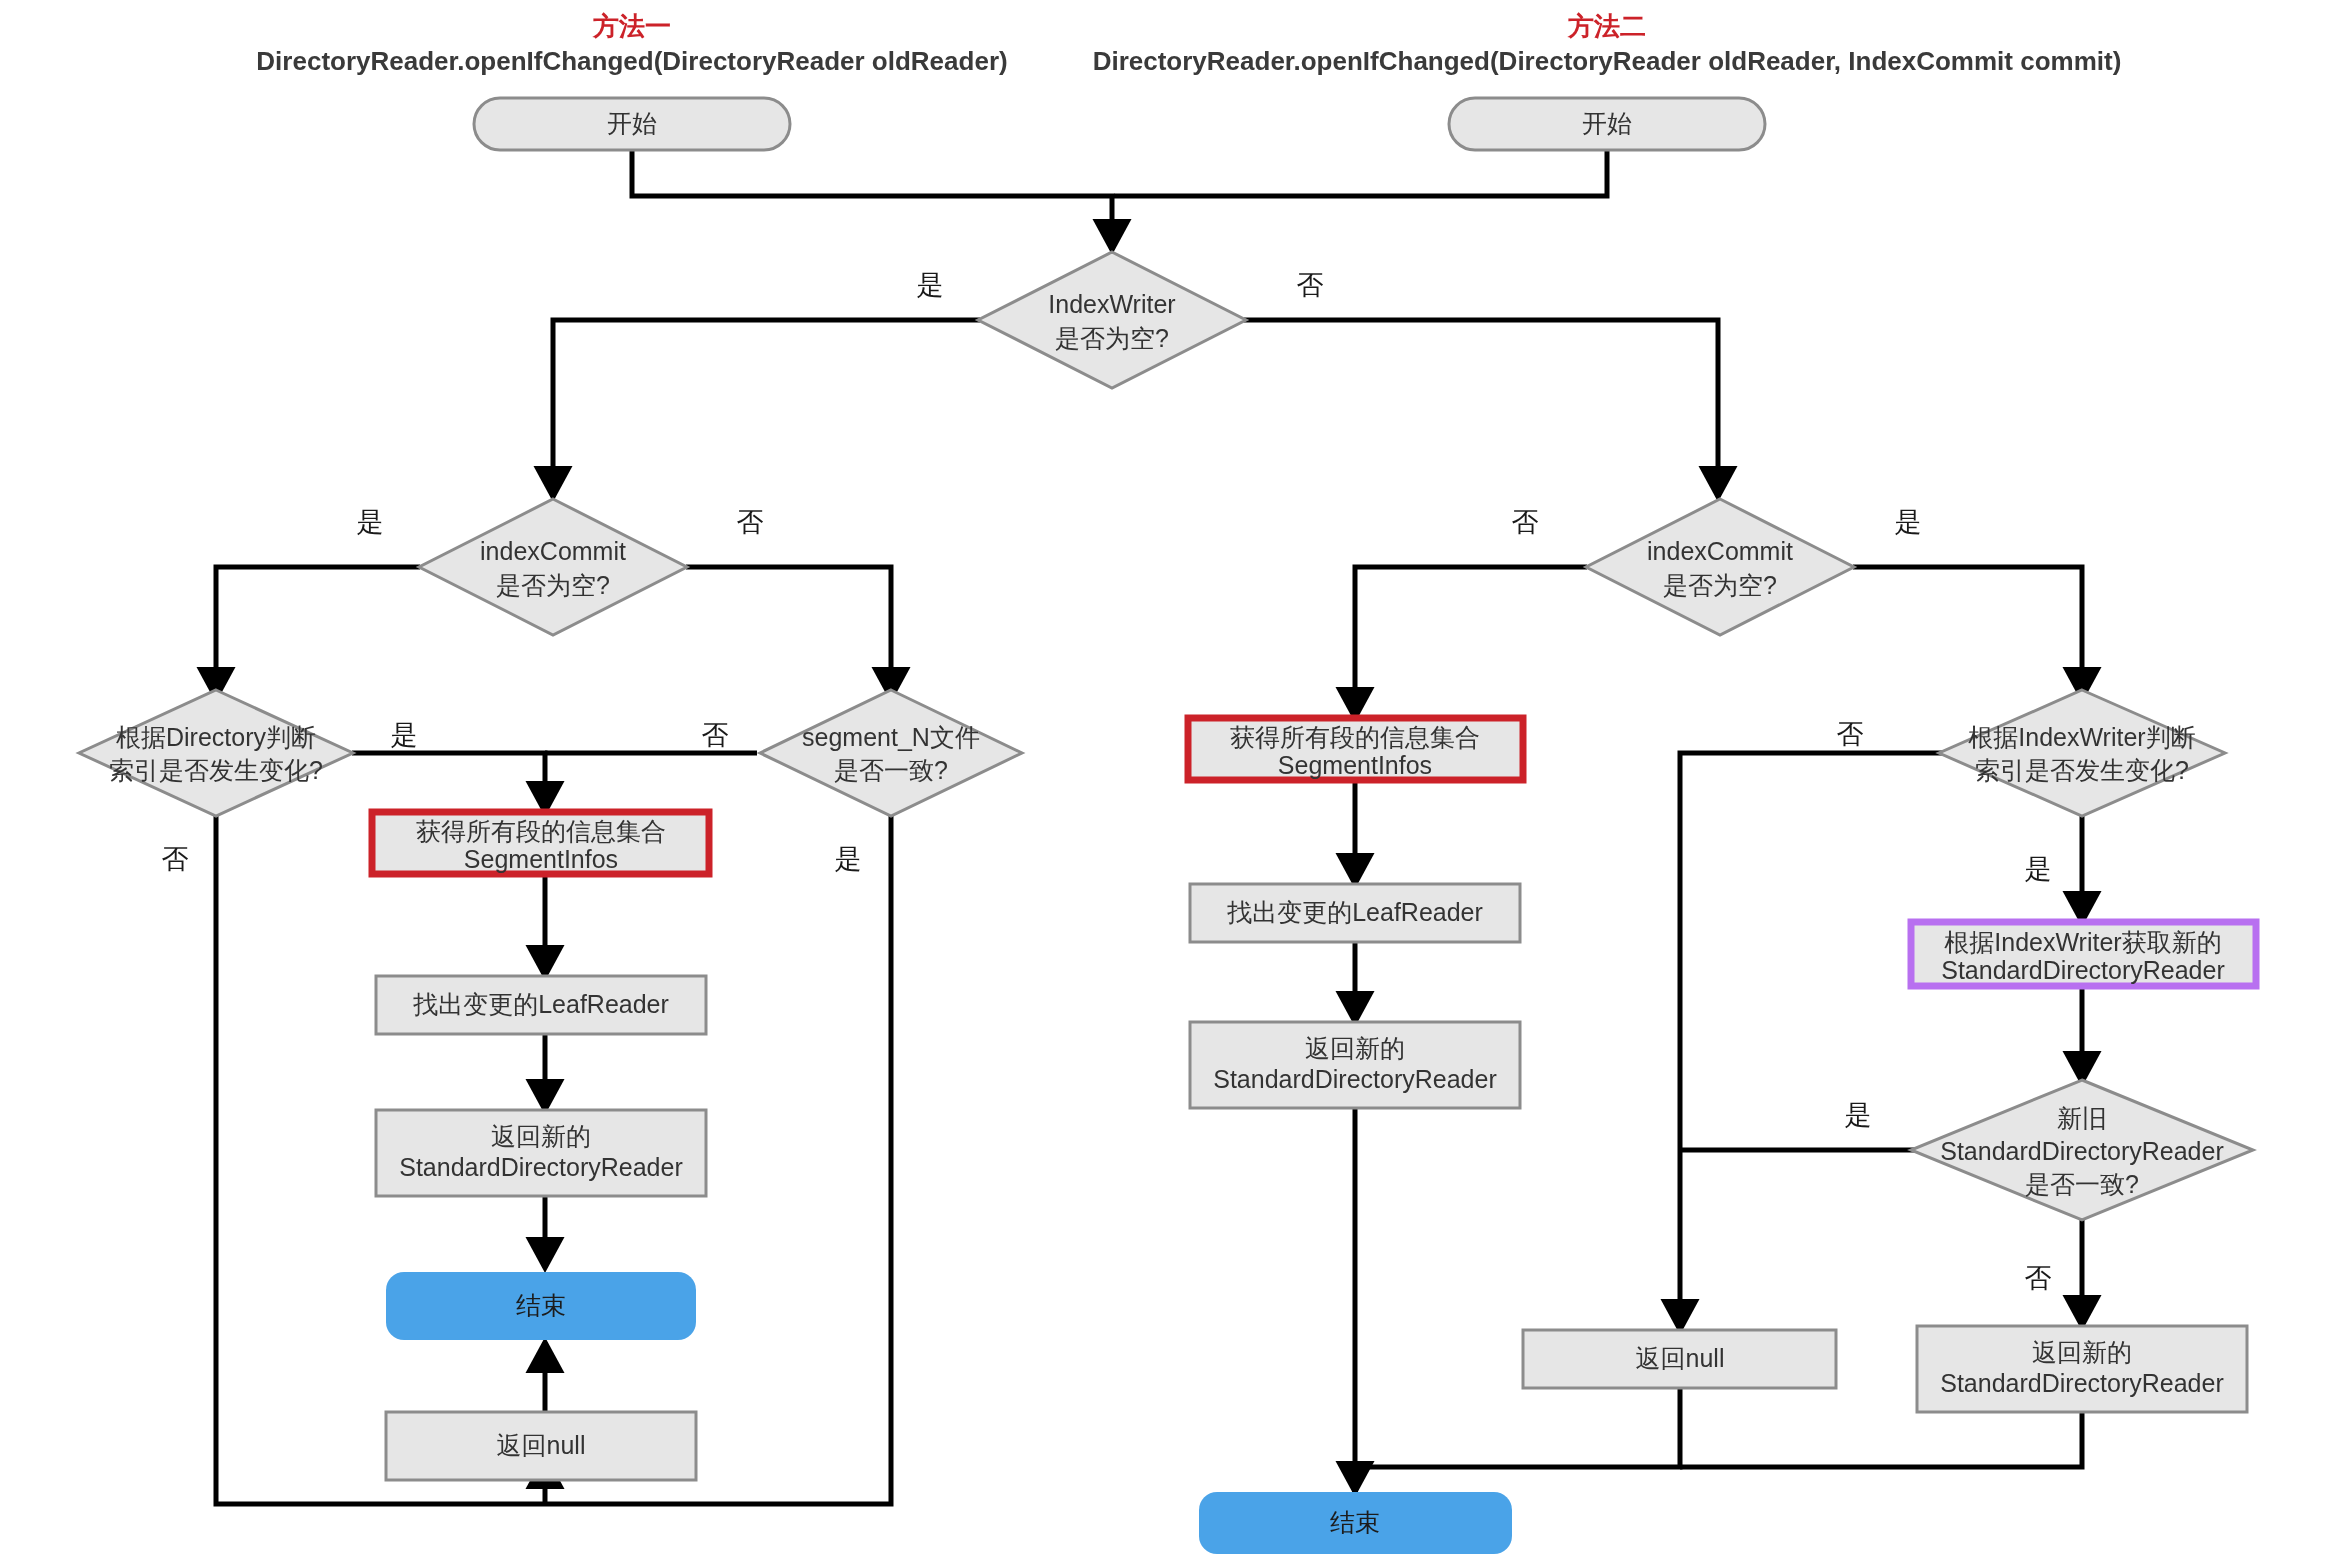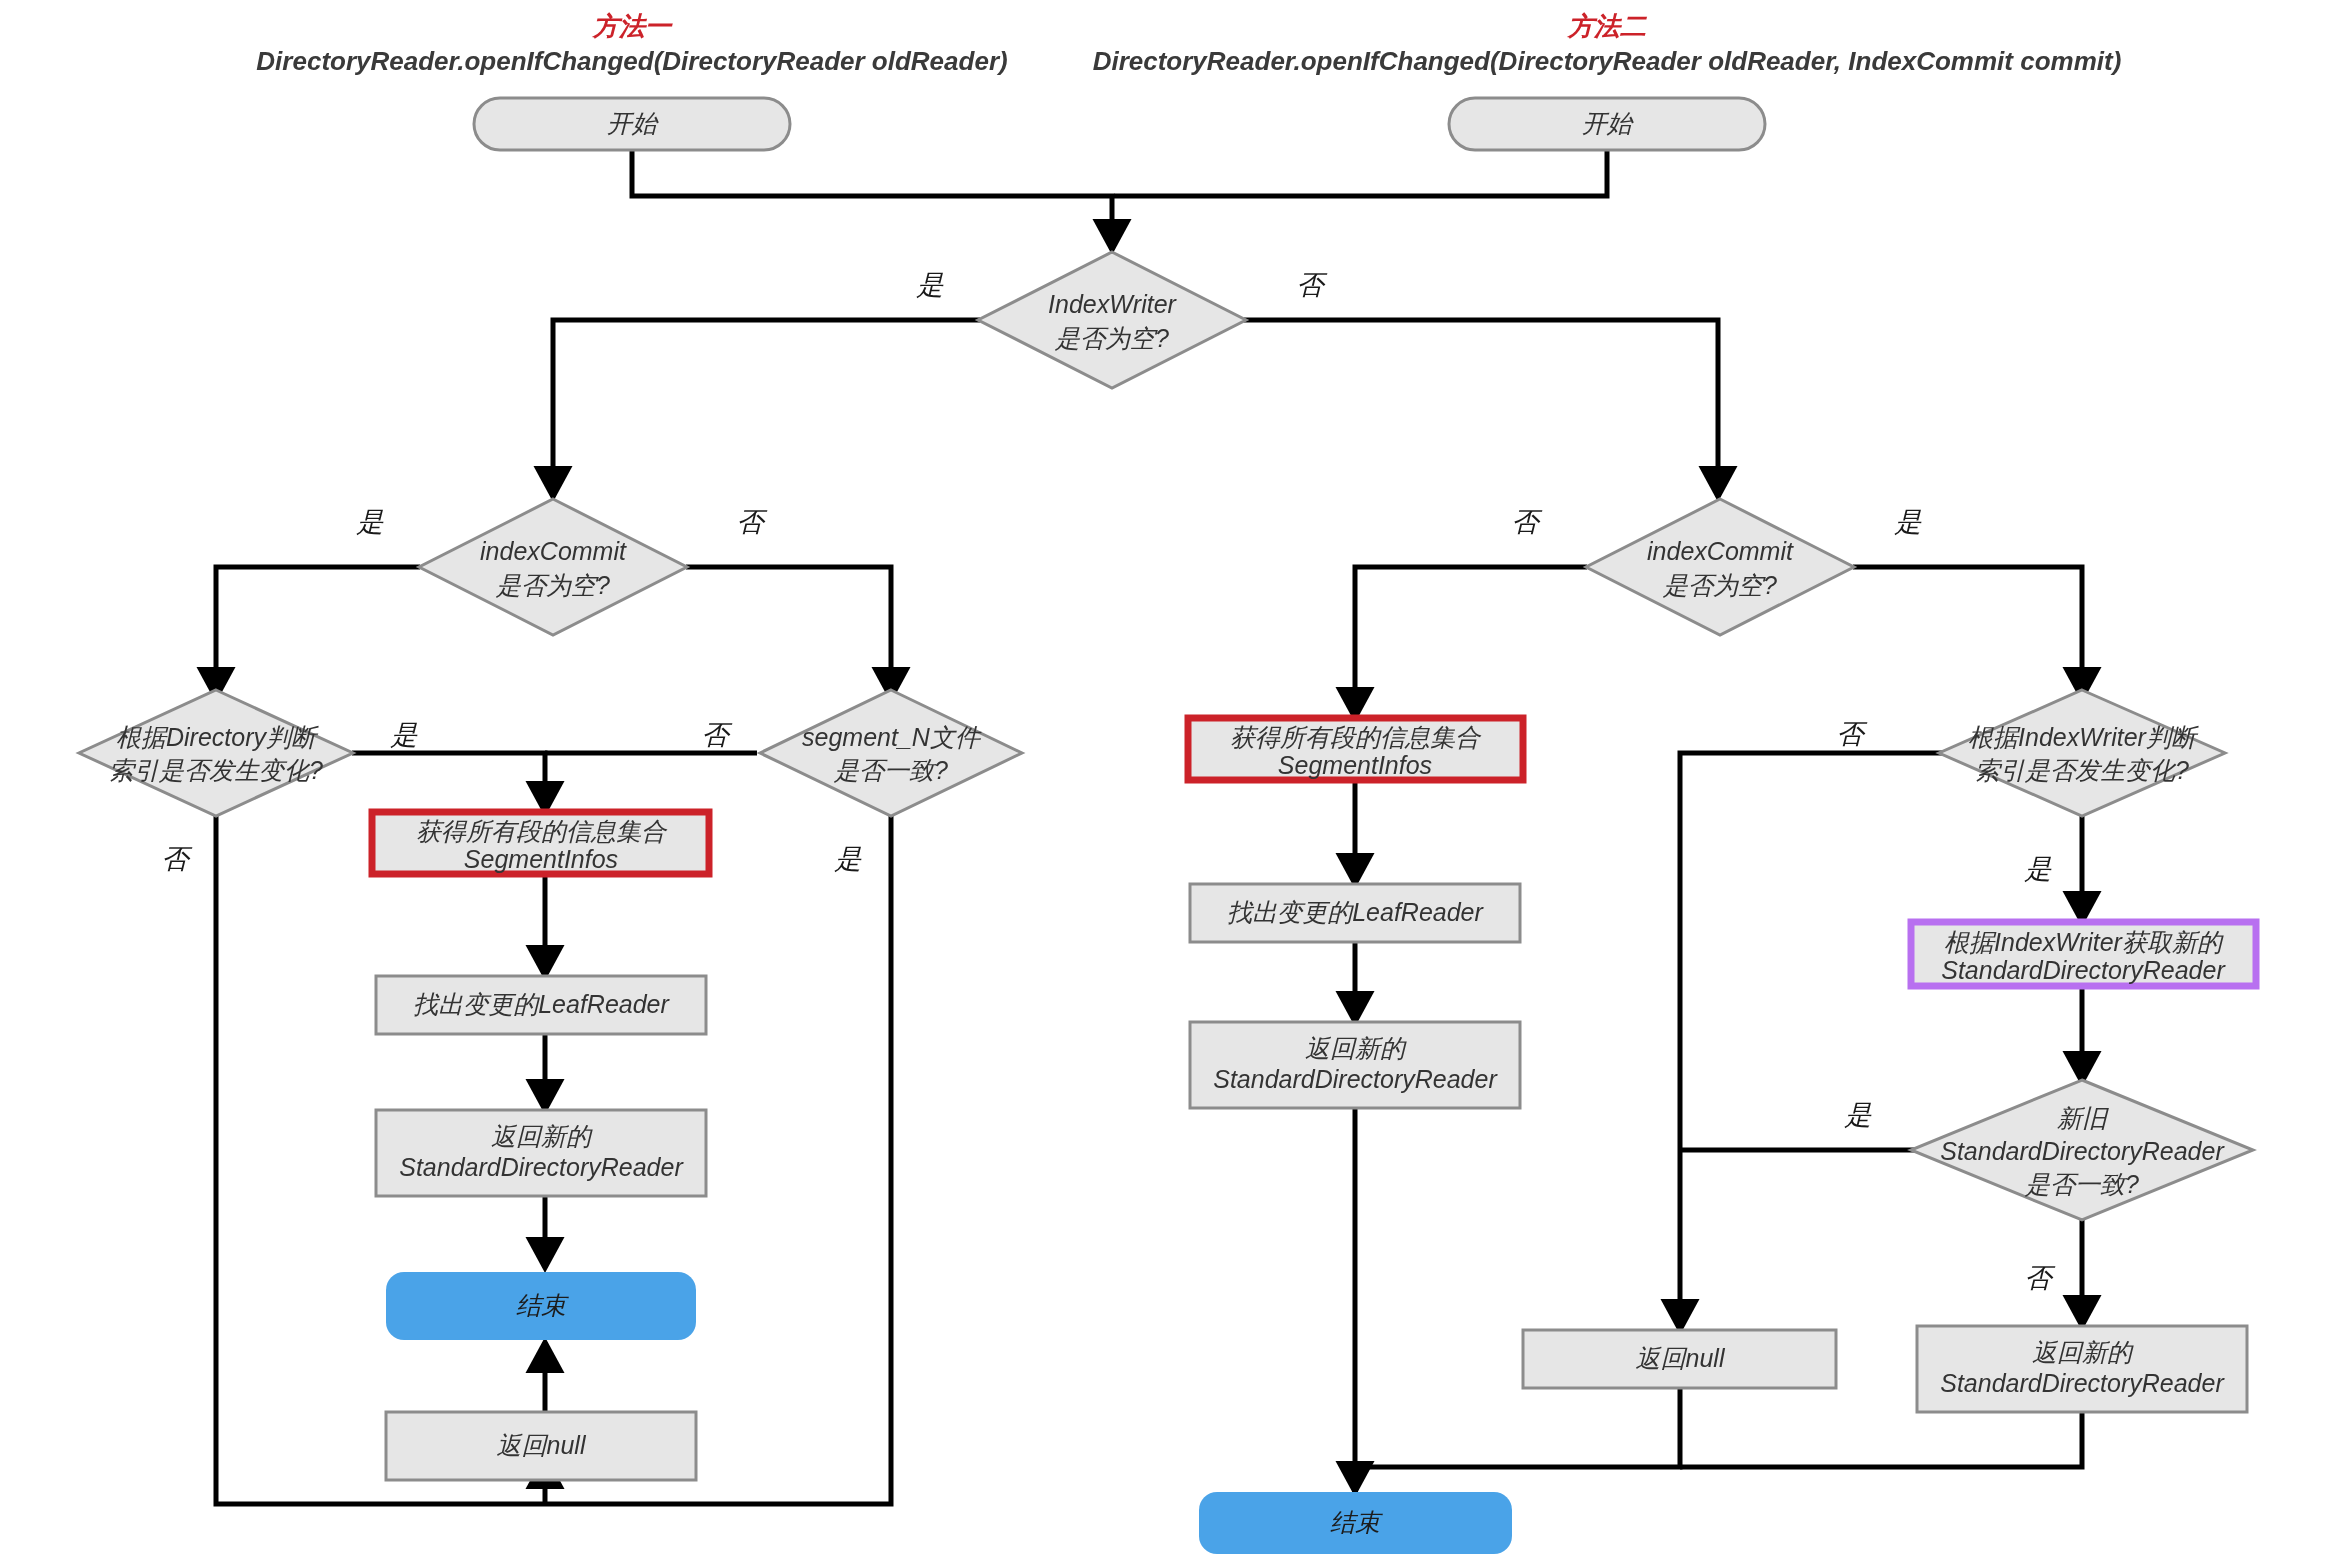--- a/index.html
+++ b/index.html
@@ -10,21 +10,20 @@
   body {
     width: 2342px;
     height: 1568px;
     font-family: "Liberation Sans", "DejaVu Sans", sans-serif;
     overflow: hidden;
   }
   #flow-root {
     position: relative;
     width: 2342px;
     height: 1568px;
-    font-style: italic;
   }
   svg.flow-canvas {
     position: absolute;
     top: 0; left: 0;
     width: 2342px;
     height: 1568px;
     display: block;
   }
   .node-text {
     font-family: "Liberation Sans", "DejaVu Sans", sans-serif;

